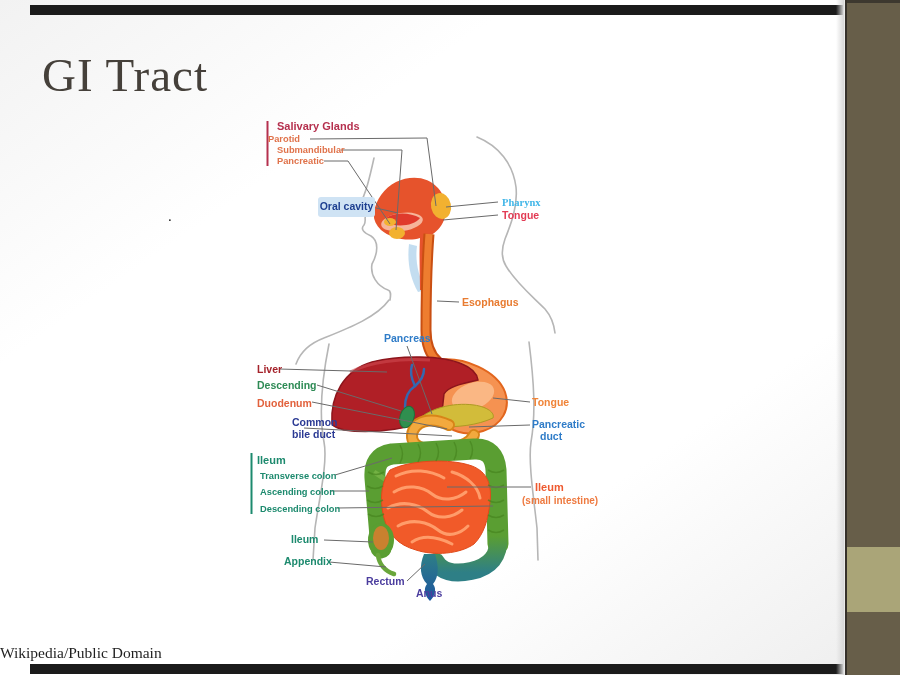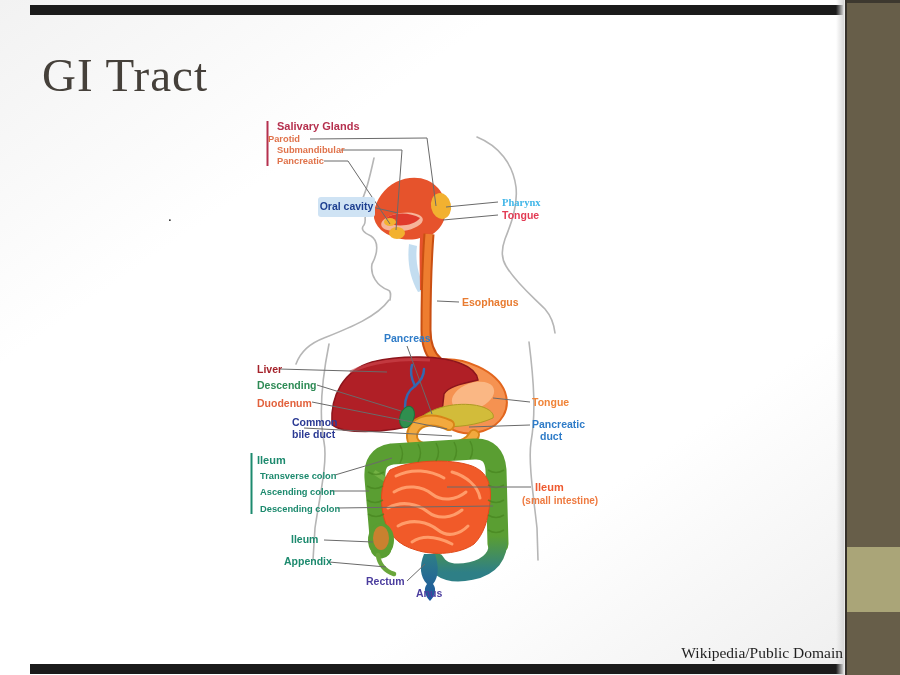--- a/index.html
+++ b/index.html
@@ -13,21 +13,21 @@
   .gutter{position:absolute;top:0;left:836px;width:9px;height:675px;
           background:linear-gradient(90deg,rgba(200,200,200,0) 0%,#d8d8d8 85%,#f5f5f5 100%);}
   .side-band{position:absolute;top:0;left:845px;width:55px;height:675px;background:#675e49;
              border-left:2px solid #36312a;box-sizing:border-box;}
   .side-band-topline{position:absolute;top:0;left:0;width:100%;height:3px;background:#3d382f;}
   .side-band-accent{position:absolute;top:547px;left:0;width:100%;height:65px;background:#aaa578;}
   
   .title{position:absolute;left:42px;top:48px;font-family:"Liberation Serif",serif;
          font-size:47px;color:#45403a;letter-spacing:1px;}
   .bullet{position:absolute;left:168px;top:208px;font-size:15px;color:#222;font-family:"Liberation Serif",serif;}
-  .caption{position:absolute;left:0;top:644px;width:843px;text-align:right;
+  .caption{position:absolute;left:0;top:644px;width:843px;text-align:left;
            font-family:"Liberation Serif",serif;font-size:15.5px;color:#1f1f1f;}
   
   svg.diagram{position:absolute;left:0;top:0;}
   
   .lbl{position:absolute;font-size:10.5px;font-weight:700;line-height:1.1;white-space:nowrap;}
   .sm{font-size:9.3px;font-weight:600;}
   .c-saliv{color:#b5304e;}  .c-salsub{color:#e0724a;font-weight:600;}
   .c-oral{color:#1d3f90;}   .c-phar{color:#41b6e8;font-family:Liberation Serif, serif;}
   .c-tongue{color:#e23b54;} .c-eso{color:#e87b30;}
   .c-panc{color:#2f7cc8;}   .c-liver{color:#a5232b;}

